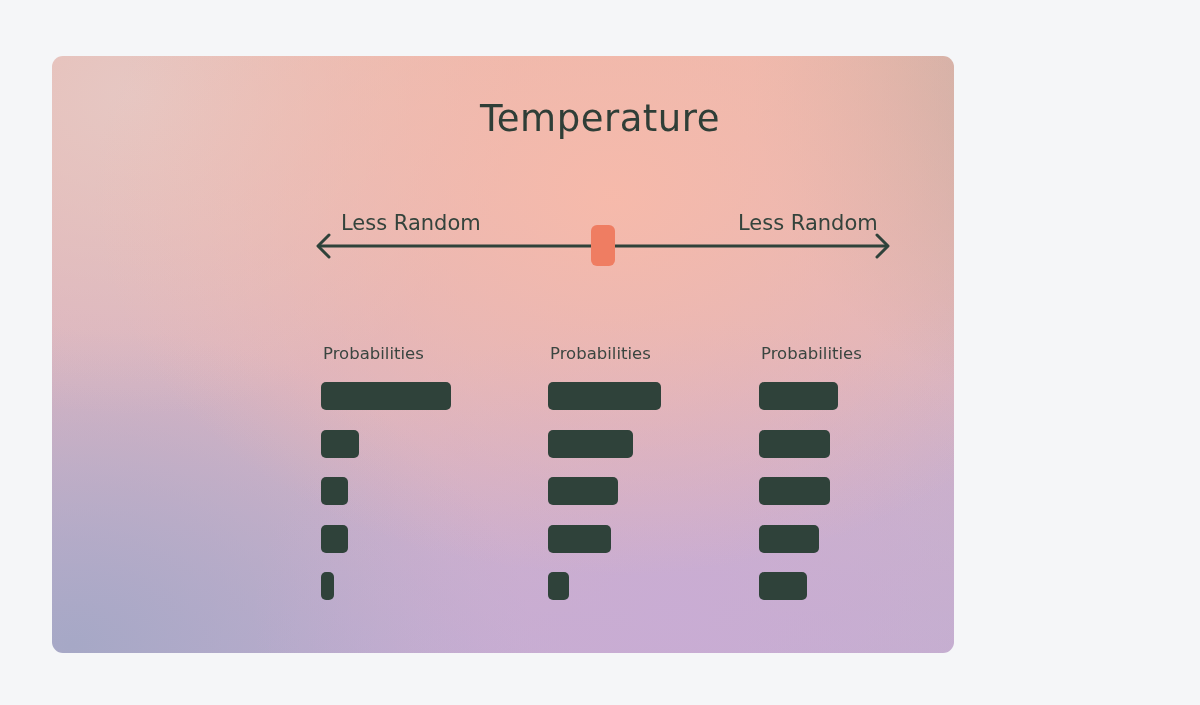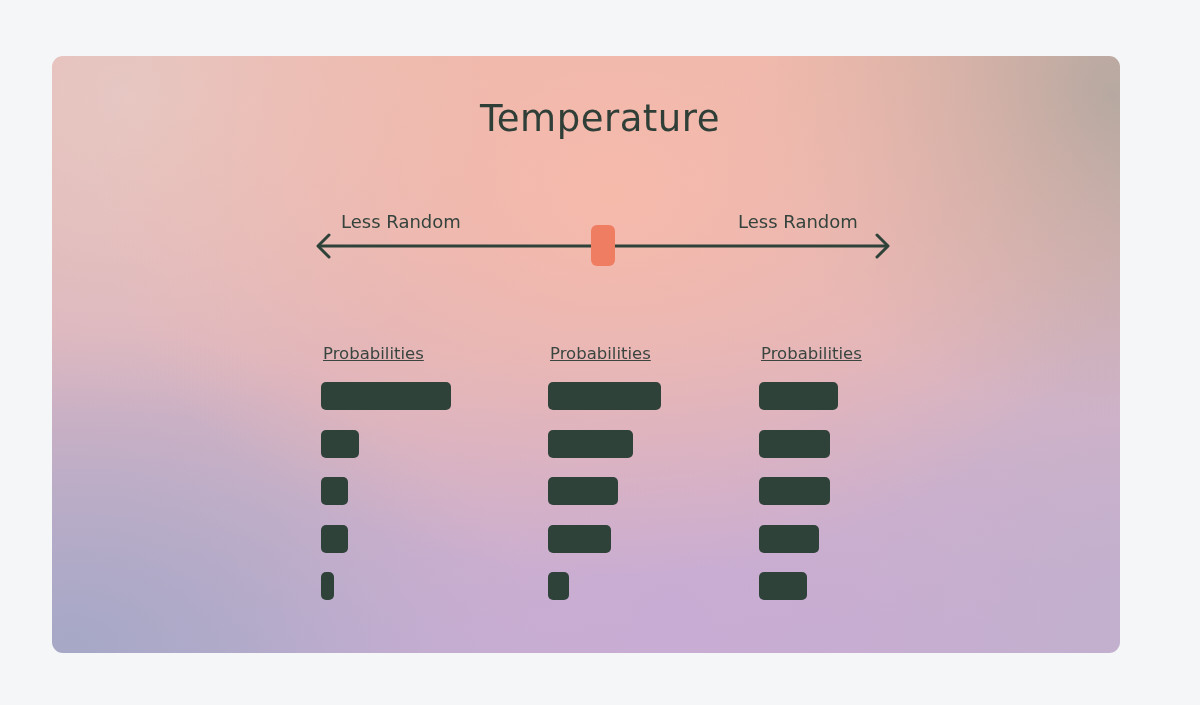--- a/index.html
+++ b/index.html
@@ -8,21 +8,21 @@
       width: 1200px;
       height: 705px;
       background: #f5f6f8;
       overflow: hidden;
       font-family: "DejaVu Sans", sans-serif;
     }
     .card {
       position: absolute;
       left: 52px;
       top: 56px;
-      width: 1068px;
+      width: 902px;
       height: 597px;
       border-radius: 11px;
       overflow: hidden;
       background:
         radial-gradient(ellipse 520px 380px at 560px 140px, rgba(247,186,170,0.95) 0%, rgba(247,186,170,0) 100%),
         radial-gradient(ellipse 420px 300px at 620px 560px, rgba(201,172,212,0.9) 0%, rgba(201,172,212,0) 100%),
         radial-gradient(ellipse 380px 320px at 80px 40px, rgba(230,200,196,0.95) 0%, rgba(230,200,196,0) 100%),
         radial-gradient(ellipse 360px 320px at 1060px 40px, rgba(180,168,160,0.95) 0%, rgba(180,168,160,0) 100%),
         radial-gradient(ellipse 460px 320px at 20px 590px, rgba(166,168,198,1) 0%, rgba(166,168,198,0) 100%),
         radial-gradient(ellipse 420px 360px at 1080px 560px, rgba(194,176,206,1) 0%, rgba(194,176,206,0) 100%),
@@ -37,21 +37,21 @@
       font-family: "DejaVu Sans", sans-serif;
       font-size: 37px;
       letter-spacing: 0.5px;
       color: #2f3e37;
       font-weight: normal;
     }
     .scale-label {
       position: absolute;
       top: 155px;
       font-family: "DejaVu Sans", sans-serif;
-      font-size: 18px;
+      font-size: 21px;
       color: #34433c;
     }
     .scale-label.left { left: 289px; }
     .scale-label.right { left: 686px; }
     .scale-svg {
       position: absolute;
       left: 260px;
       top: 165px;
       width: 580px;
       height: 50px;
@@ -70,21 +70,20 @@
       position: absolute;
       top: 288px;
     }
     .column .col-label {
       font-family: "DejaVu Sans", sans-serif;
       font-size: 16.5px;
       color: #3a4540;
       white-space: nowrap;
       height: 22px;
       margin-left: 2px;
-      text-decoration: underline;
     }
     .bar {
       position: absolute;
       left: 0;
       height: 28px;
       border-radius: 5px;
     }
   </style>
 </head>
 <body>

